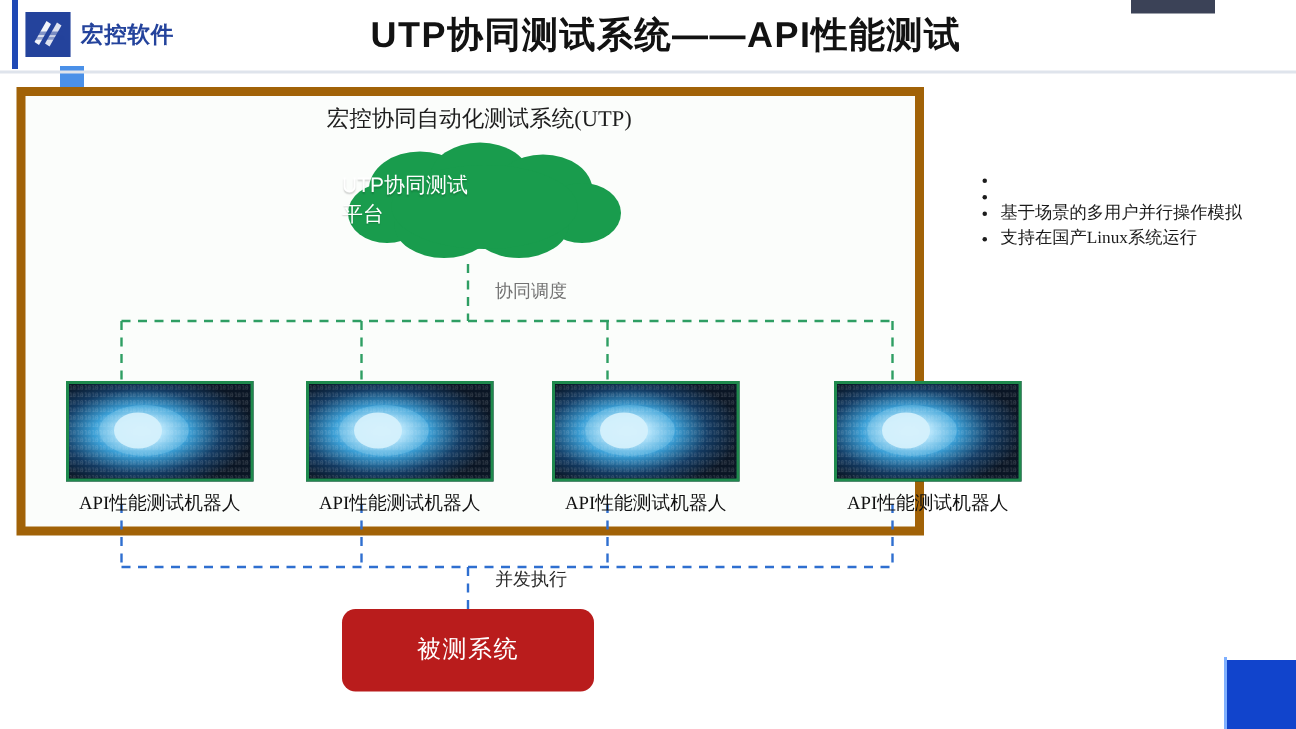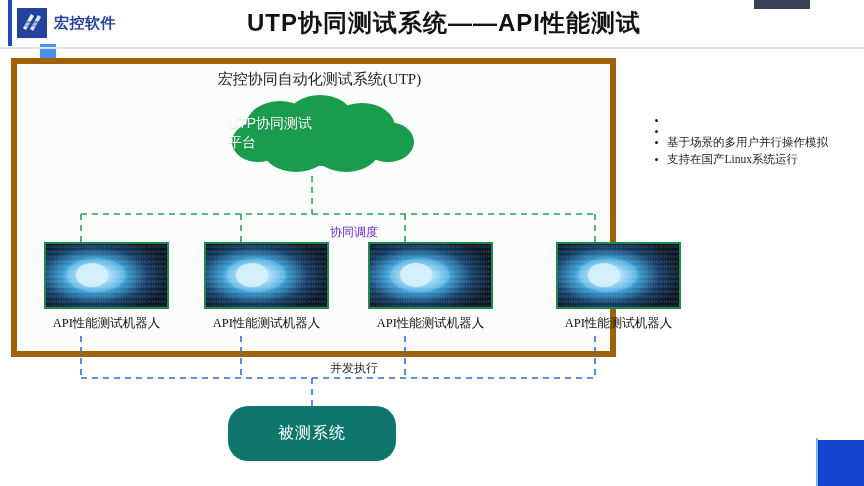--- a/index.html
+++ b/index.html
@@ -76,52 +76,51 @@
     position:absolute;left:0;top:20px;width:190px;text-align:left;
     color:#ffffff;font-size:14px;line-height:19px;
     font-family:"Liberation Sans","DejaVu Sans",sans-serif;
     text-shadow:0 1px 1px rgba(0,0,0,.18);
   }
 
   
   .wires{position:absolute;left:0;top:0;width:864px;height:486px;pointer-events:none;}
 
   .label-sched{
-    position:absolute;left:330px;top:186px;font-size:12px;color:#6d28d9;
-    font-family:"Liberation Serif","DejaVu Serif",serif;
-    margin-top:38px;
+    position:absolute;left:330px;top:186px;font-size:12px;color:#737373;
+    font-family:"Liberation Serif","DejaVu Serif",serif;
   }
   .label-exec{
-    position:absolute;left:330px;top:360px;font-size:12px;color:#2b2b2b;
+    position:absolute;left:330px;top:378px;font-size:12px;color:#2b2b2b;
     font-family:"Liberation Serif","DejaVu Serif",serif;
   }
 
   
   .robot{
-    position:absolute;top:242px;width:130px;padding-left:23px;
+    position:absolute;top:254px;width:130px;padding-left:23px;
   }
   .robot .thumb{
     width:121px;height:63px;border:2px solid #1f8a4d;box-sizing:content-box;
     position:relative;overflow:hidden;background:#0d1a2b;
   }
   .robot .thumb svg{display:block;}
   .robot .caption{
     margin-top:6px;width:125px;text-align:center;
     font-family:"Liberation Serif","DejaVu Serif",serif;
     font-size:12.5px;color:#111;white-space:nowrap;
   }
   .r1{left:21px;}
   .r2{left:181px;}
   .r3{left:345px;}
   .r4{left:533px;}
 
   
   .sut{
     position:absolute;left:228px;top:406px;width:168px;height:55px;
-    background:#0f766e;border-radius:20px;
+    background:#b91c1c;border-radius:9px;
     display:flex;align-items:center;justify-content:center;
   }
   .sut-label{
     color:#fff;font-size:16px;letter-spacing:1px;
     font-family:"Liberation Sans","DejaVu Sans",sans-serif;
   }
 
   
   .bullets{
     position:absolute;left:655px;top:112px;width:205px;

